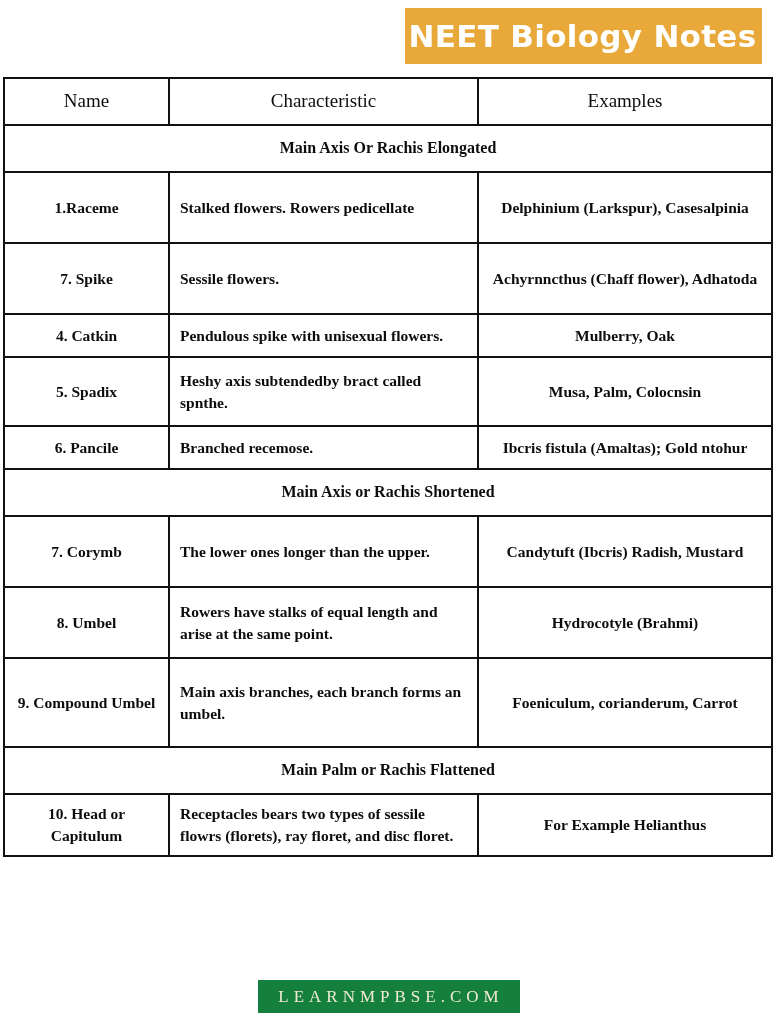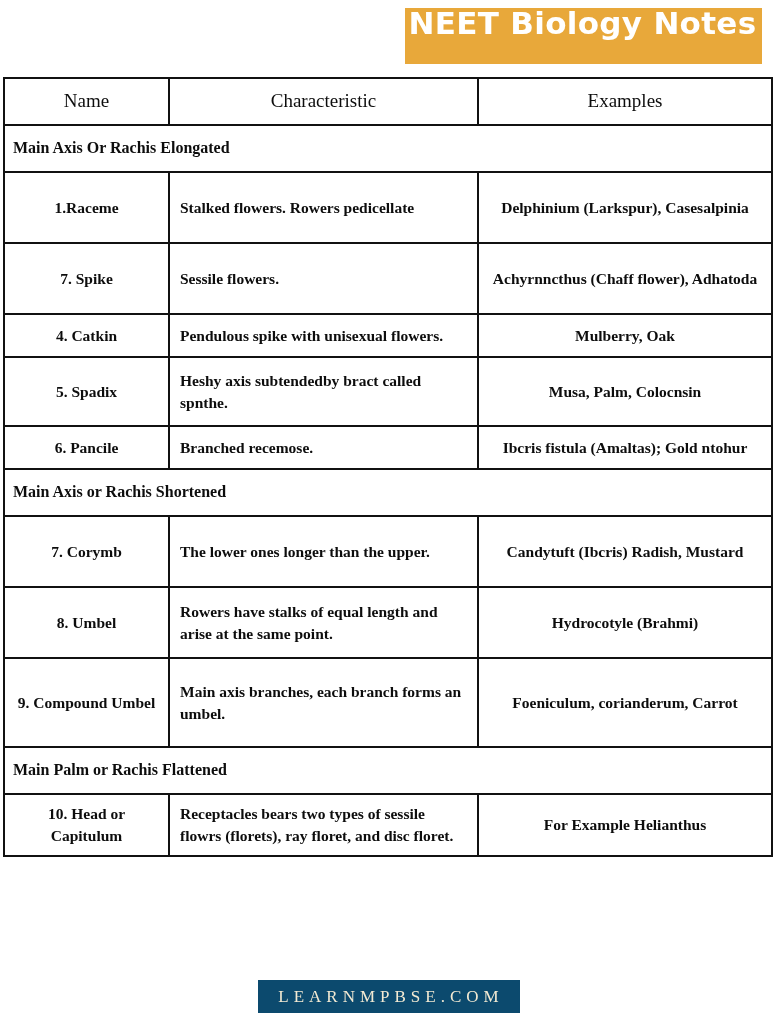--- a/index.html
+++ b/index.html
@@ -22,21 +22,21 @@
     position: relative;
   }
   .title-banner {
     position: absolute;
     left: 405px;
     top: 8px;
     right: 16px;
     height: 56px;
     background: #e8a83a;
     display: flex;
-    align-items: flex-start;
+    align-items: center;
     justify-content: center;
     padding: 0 12px 0 10px;
   }
   .title-banner .title-text {
     color: #ffffff;
     font-family: "DejaVu Sans", "Liberation Sans", sans-serif;
     font-weight: bold;
     font-size: 31px;
     letter-spacing: 0.3px;
     line-height: 1;
@@ -74,20 +74,21 @@
   tr.head-row th {
     font-weight: normal;
     font-size: 19px;
     text-align: center;
     height: 47px;
     padding: 4px 8px;
   }
 
   
   tr.section-row td {
+    text-align: center;
     font-weight: bold;
     font-size: 16px;
     height: 47px;
     padding: 4px 8px;
   }
 
   
   td.cell-name {
     text-align: center;
     font-weight: bold;
@@ -111,21 +112,21 @@
   
   .footer-area {
     position: absolute;
     left: 0;
     top: 980px;
     width: 778px;
     display: flex;
     justify-content: center;
   }
   .footer-badge {
-    background: #0c4a6e;
+    background: #15803d;
     color: #f3ead3;
     font-family: "Liberation Serif", "DejaVu Serif", serif;
     font-size: 17px;
     letter-spacing: 5px;
     padding: 6px 16px 6px 20px;
     line-height: 1.25;
     white-space: nowrap;
   }
 </style>
 </head>

